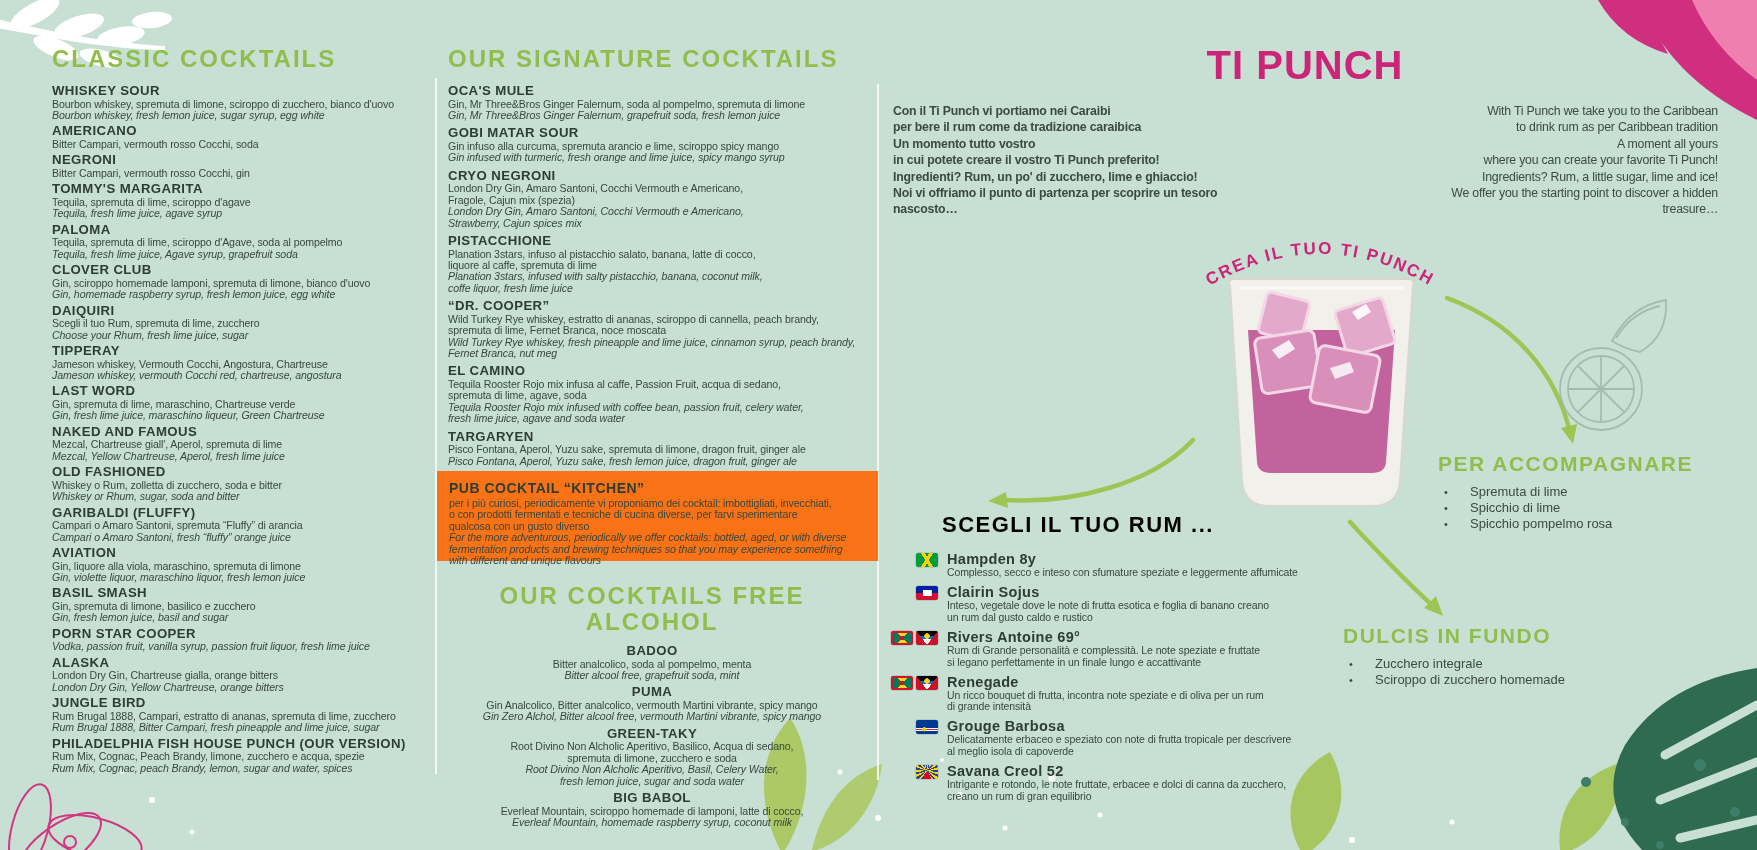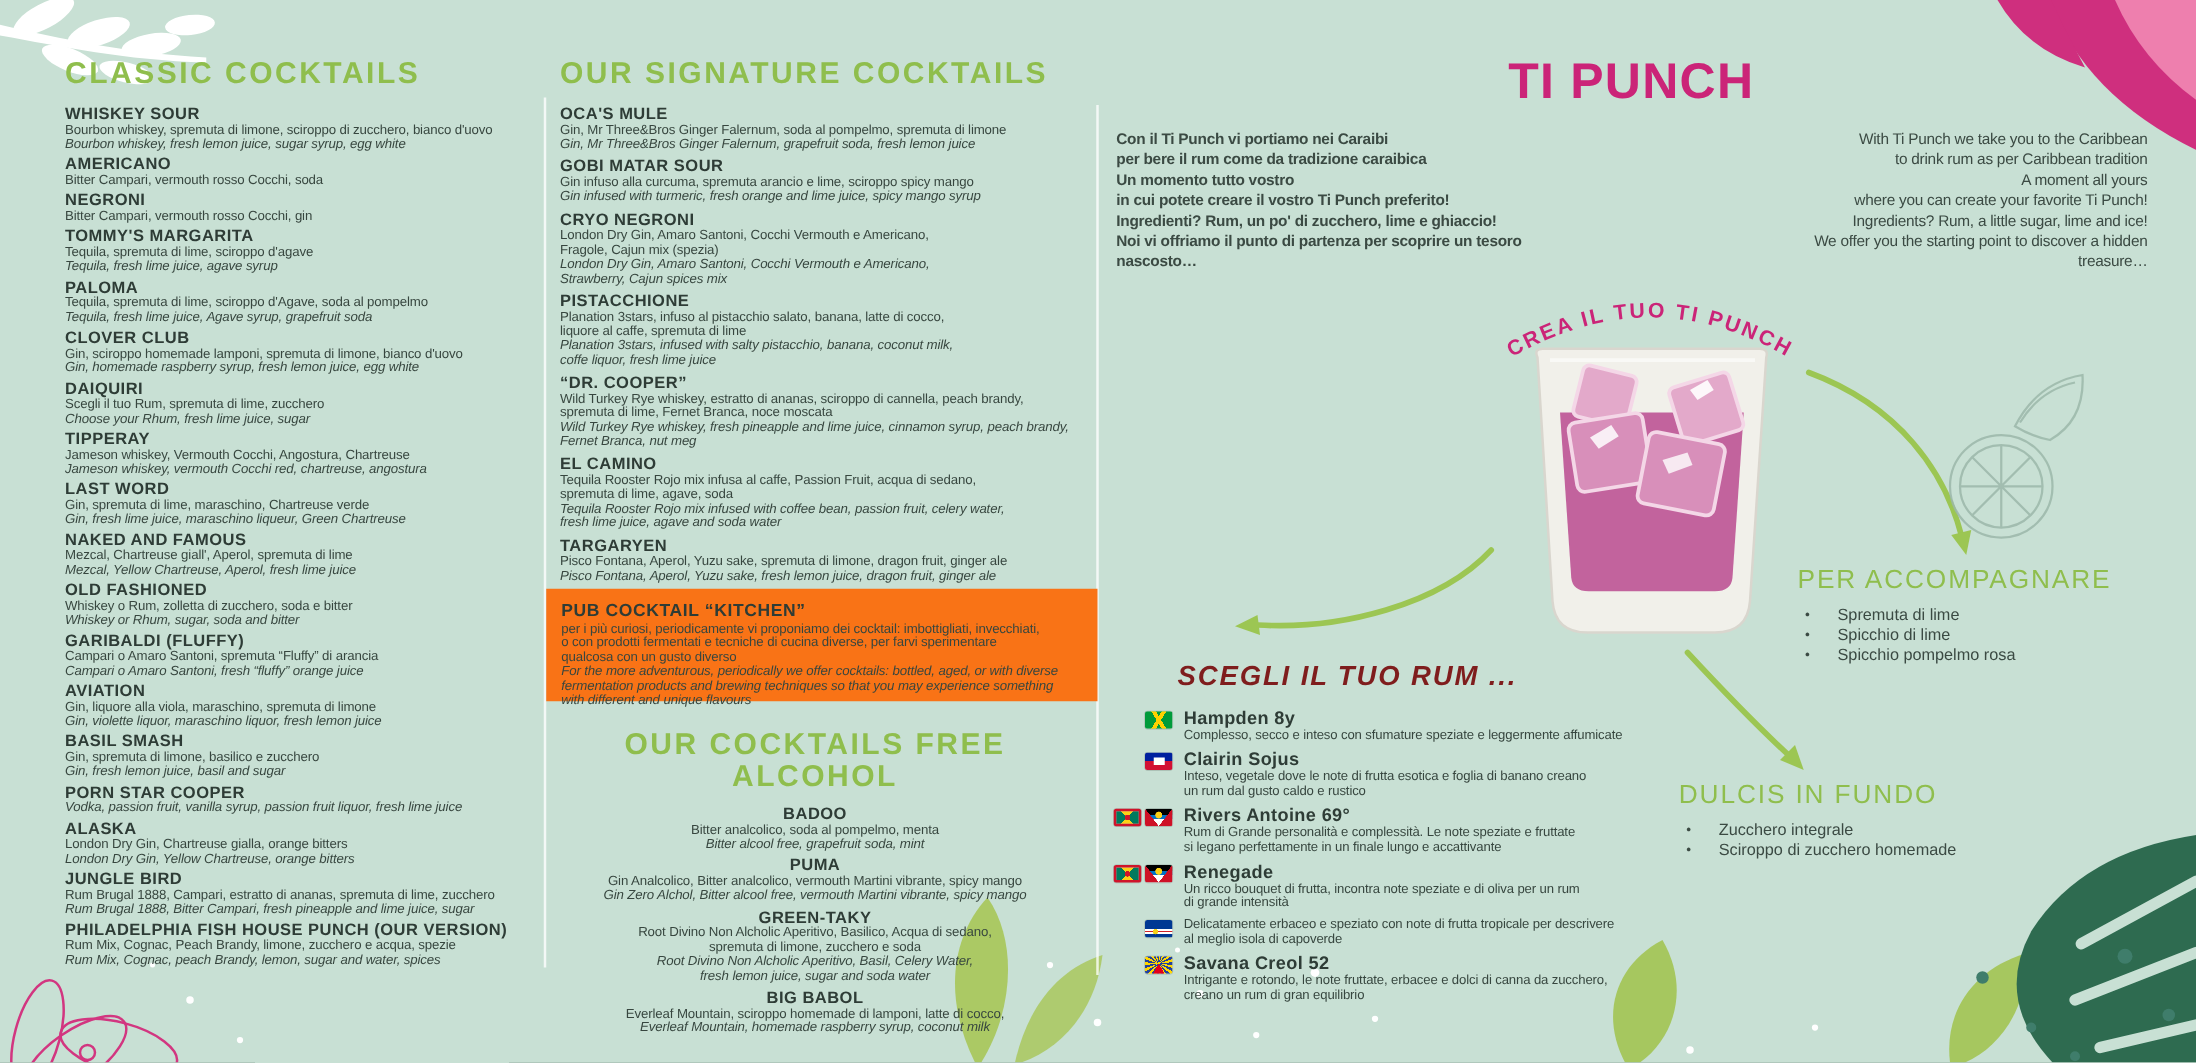--- a/index.html
+++ b/index.html
@@ -48,28 +48,28 @@
   #ti-title{
     left:1155px;top:44px;width:300px;text-align:center;
     font-size:40px;line-height:42px;font-weight:800;letter-spacing:1px;color:#cb2478;
   }
   #intro-it{left:893px;top:103px;width:420px;font-size:12.3px;line-height:16.4px;
     font-weight:700;letter-spacing:-.2px;color:#3b4a43;white-space:pre-line;}
   #intro-en{left:1308px;top:103px;width:410px;text-align:right;font-size:12.3px;
     line-height:16.4px;letter-spacing:-.2px;color:#3b4a43;white-space:pre-line;}
 
   #rum-sec{left:868px;top:512px;width:650px;}
-  .rum-title{margin:16px 0 13px 74px;font-size:22px;line-height:26px;font-weight:800;letter-spacing:1.5px;color:#7f1d1d;font-style:italic;}
+  .rum-title{margin:0 0 13px 74px;font-size:22px;line-height:26px;font-weight:800;letter-spacing:1.5px;color:#000000;}
   .rum-item{display:flex;margin-bottom:5px;}
   .rum-flags{width:70px;display:flex;justify-content:flex-end;gap:3px;padding-top:2px;flex:none;}
   .rum-text{margin-left:9px;flex:1;}
   .rum-name{display:block;font-size:14.5px;font-weight:700;line-height:16px;letter-spacing:.3px;color:#2e3c36;}
   .rum-desc{display:block;font-size:10.5px;line-height:11.9px;letter-spacing:-.1px;color:#37463f;white-space:pre-line;}
 
-  .side-block .side-title{margin:0 0 8px 0;font-size:21px;line-height:24px;font-weight:400;letter-spacing:1.5px;color:#8fbe4d;}
+  .side-block .side-title{margin:0 0 8px 0;font-size:21px;line-height:24px;font-weight:700;letter-spacing:1.5px;color:#8fbe4d;}
   #accompany{left:1438px;top:452px;width:300px;}
   #dulcis{left:1343px;top:624px;width:340px;}
   .bullet{display:flex;font-size:13px;line-height:16.2px;color:#3b4a43;}
   .bullet .dot{width:26px;padding-left:6px;font-size:11px;flex:none;}
 
   
   .flag{display:inline-block;width:22px;height:14px;border-radius:2px;position:relative;flex:none;
         box-shadow:0 0 0 .5px rgba(0,0,0,.18);background-repeat:no-repeat;background-size:100% 100%;}
   .flag-jamaica{background-image:
       linear-gradient(59deg,rgba(0,0,0,0) 44%,#fed100 44% 56%,rgba(0,0,0,0) 56%),
@@ -488,20 +488,21 @@
             <span class="rum-desc">Un ricco bouquet di frutta, incontra note speziate e di oliva per un rum
 di grande intensità</span>
           </span>
         </div>
 
         <div class="rum-item">
           <span class="rum-flags">
             <span class="flag flag-capeverde"></span>
           </span>
           <span class="rum-text">
+            <span class="rum-name">Grouge Barbosa</span>
             <span class="rum-desc">Delicatamente erbaceo e speziato con note di frutta tropicale per descrivere
 al meglio isola di capoverde</span>
           </span>
         </div>
 
         <div class="rum-item">
           <span class="rum-flags">
             <span class="flag flag-reunion"></span>
           </span>
           <span class="rum-text">

